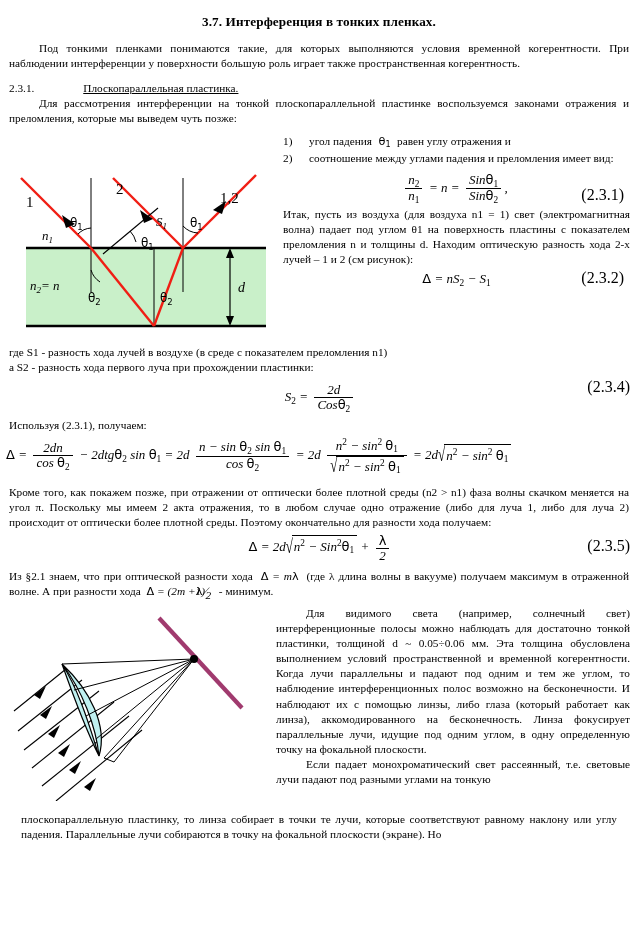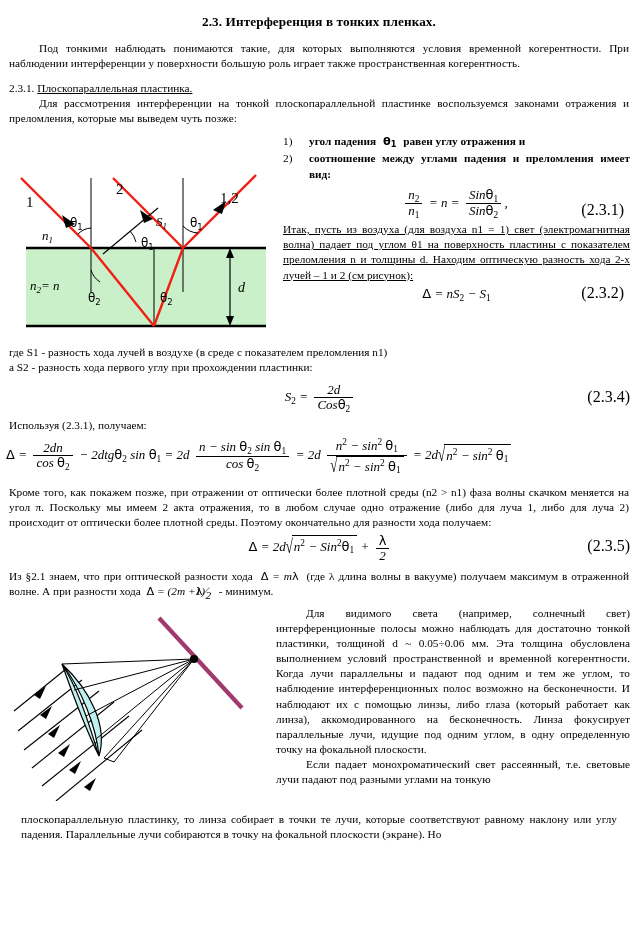--- a/index.html
+++ b/index.html
@@ -36,21 +36,21 @@
     margin: 0;
     padding: 0 9px 0 9px;
     text-indent: 30px;
   }
   .para.noindent { text-indent: 0; }
   .sec-head {
     padding: 0 9px;
     margin: 0;
     text-indent: 0;
   }
-  .sec-head .u { text-decoration: underline; }
+  .sec-head .u { text-decoration: underline; margin-left: 46px; }
   .spacer-7 { height: 7px; }
   .spacer-10 { height: 10px; }
   .spacer-4 { height: 4px; }
   .mi { font-style: italic; font-family: "Liberation Serif", serif; }
   sub { font-size: 0.72em; vertical-align: -0.28em; font-style: normal;}
   sup { font-size: 0.72em; vertical-align: 0.5em; font-style: normal;}
   .sym { font-family: "DejaVu Sans", sans-serif; font-style: normal; }
 
   
   .fig1-wrap {
@@ -72,21 +72,21 @@
     width: 347px;
     text-align: justify;
   }
   .olist { margin: 0; padding: 0; }
   .oitem {
     display: flex;
     gap: 9px;
     margin-bottom: 1px;
   }
   .oitem .num { width: 17px; flex: none; }
-  .oitem .txt { flex: 1; font-weight: bold; }
+  .oitem .txt { flex: 1; }
 
   
   .frac {
     display: inline-block;
     vertical-align: middle;
     text-align: center;
     line-height: 1.08;
   }
   .frac > .n { display: block; padding: 0 3px; }
   .frac > .d { display: block; border-top: 1px solid #000; padding: 0 3px; }
@@ -143,25 +143,25 @@
     padding: 0 21px;
     text-align: justify;
     text-indent: 0;
   }
 </style>
 </head>
 <body>
 
 <div class="page">
 
-  <h1 class="title">2.3. Интерференция в тонких пленках.</h1>
+  <h1 class="title">3.7. Интерференция в тонких пленках.</h1>
 
   <div class="spacer-10"></div>
 
-  <p class="para">Под тонкими наблюдать понимаются такие, для которых выполняются условия временной когерентности. При наблюдении интерференции у поверхности большую роль играет также пространственная когерентность.</p>
+  <p class="para">Под тонкими пленками понимаются такие, для которых выполняются условия временной когерентности. При наблюдении интерференции у поверхности большую роль играет также пространственная когерентность.</p>
 
   <div class="spacer-10"></div>
 
   <div class="sec-head">
     <span>2.3.1.</span>
     <span class="u">Плоскопараллельная пластинка.</span>
   </div>
 
   <p class="para">Для рассмотрения интерференции на тонкой плоскопараллельной пластинке воспользуемся законами отражения и преломления, которые мы выведем чуть позже:</p>
 
@@ -246,41 +246,41 @@
           <span class="mi">&nbsp;= n =&nbsp;</span>
           <span class="frac">
             <span class="n mi">Sin<span class="sym">θ</span><sub>1</sub></span>
             <span class="d mi">Sin<span class="sym">θ</span><sub>2</sub></span>
           </span>
           <span class="mi">,</span>
         </span>
         <span class="eqnum">(2.3.1)</span>
       </div>
 
-      <p class="para noindent" style="padding:0; margin-top:2px;text-decoration:underline;">Итак, пусть из воздуха (для воздуха n1 = 1) свет (электромагнитная волна) падает под углом θ1 на поверхность пластины с показателем преломления n и толщины d. Находим оптическую разность хода 2-х лучей – 1 и 2 (см рисунок):</p>
+      <p class="para noindent" style="padding:0; margin-top:2px;">Итак, пусть из воздуха (для воздуха n1 = 1) свет (электромагнитная волна) падает под углом θ1 на поверхность пластины с показателем преломления n и толщины d. Находим оптическую разность хода 2-х лучей – 1 и 2 (см рисунок):</p>
 
       <div class="eqline" style="margin-top:2px;">
         <span class="mi"><span class="sym">Δ</span> = nS<sub>2</sub> − S<sub>1</sub></span>
         <span class="eqnum">(2.3.2)</span>
       </div>
     </div>
   </div>
 
   <p class="para noindent">где S1 - разность хода лучей в воздухе (в среде с показателем преломления n1)</p>
 
 
-  <p class="para noindent">а S2 - разность хода первого углу при прохождении пластинки:</p>
+  <p class="para noindent">а S2 - разность хода первого луча при прохождении пластинки:</p>
 
   <div class="eqline" style="margin-top:7px; margin-bottom:5px;">
     <span class="mi">S<sub>2</sub> =&nbsp;</span>
     <span class="frac">
       <span class="n mi">2d</span>
       <span class="d mi">Cos<span class="sym">θ</span><sub>2</sub></span>
     </span>
-    <span class="eqnum" style="right:8px; bottom:6px;">(2.3.4)</span>
+    <span class="eqnum" style="right:8px; bottom:16px;">(2.3.4)</span>
   </div>
 
   <p class="para noindent" style="margin-top:0;">Используя (2.3.1), получаем:</p>
 
   <div class="big-eq" style="margin-top:4px;">
     <span class="mi"><span class="sym">Δ</span> =&nbsp;</span>
     <span class="frac">
       <span class="n mi">2dn</span>
       <span class="d mi">cos <span class="sym">θ</span><sub>2</sub></span>
     </span>

